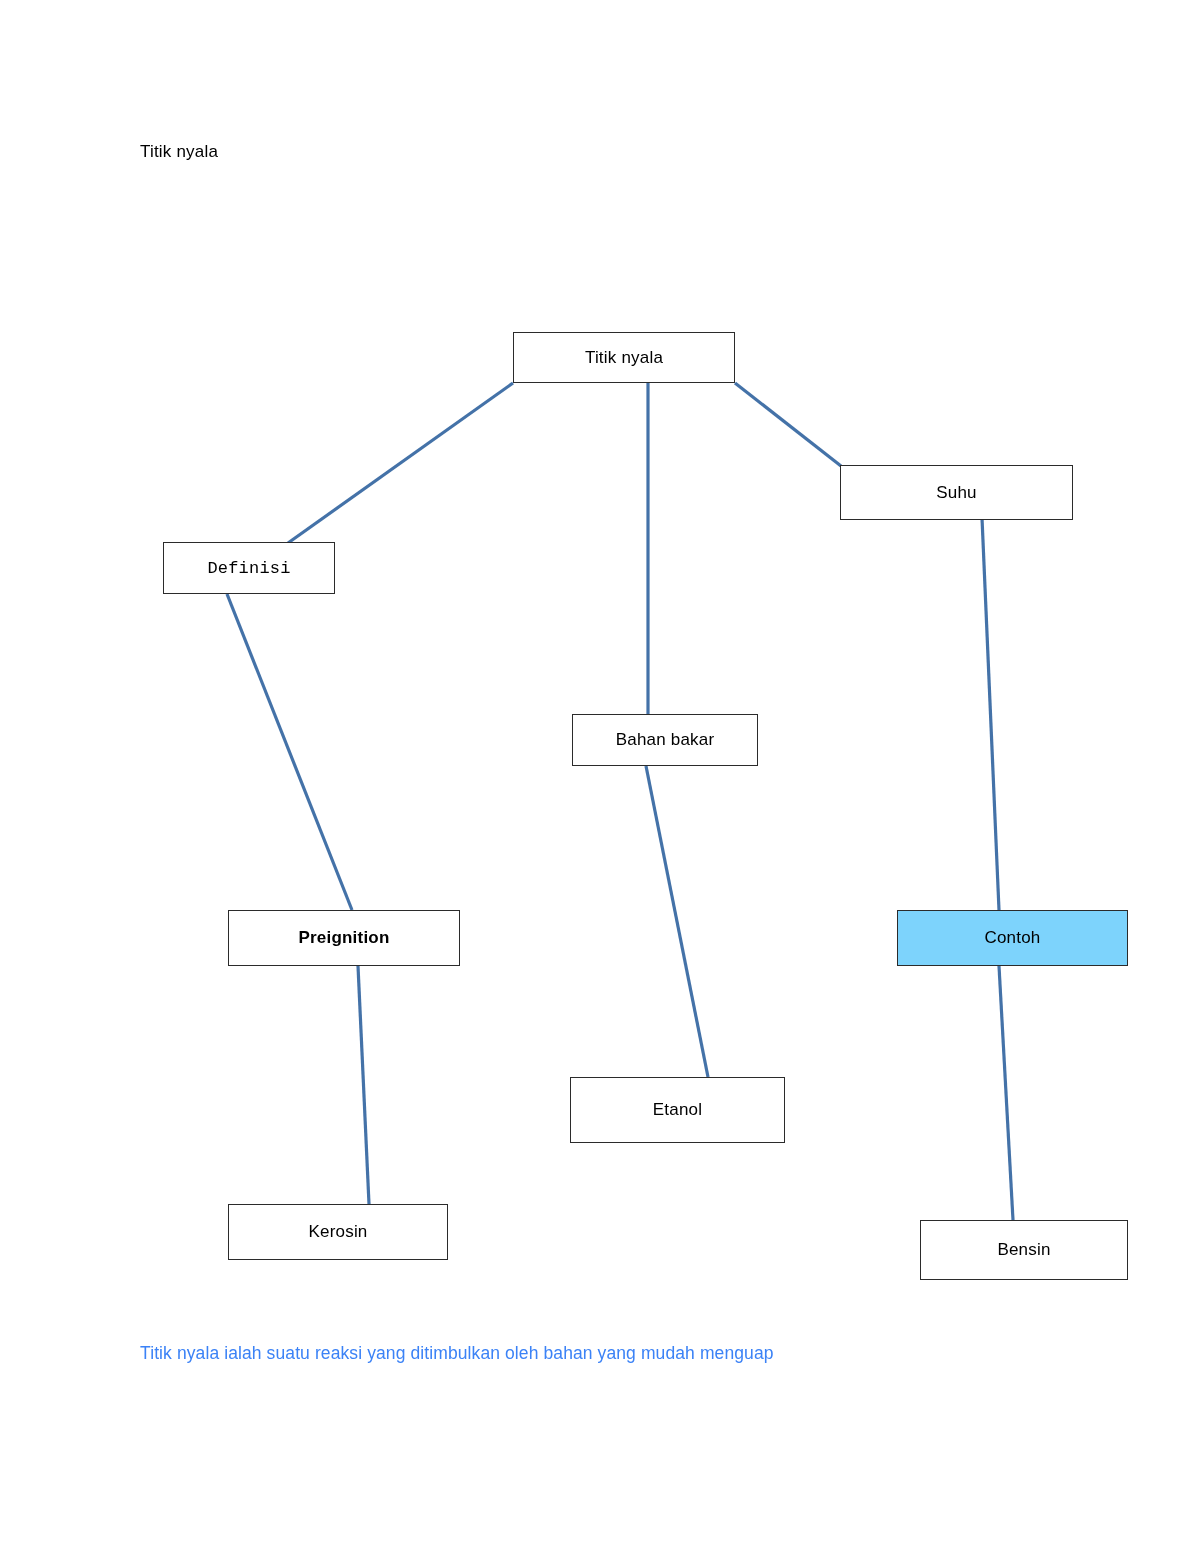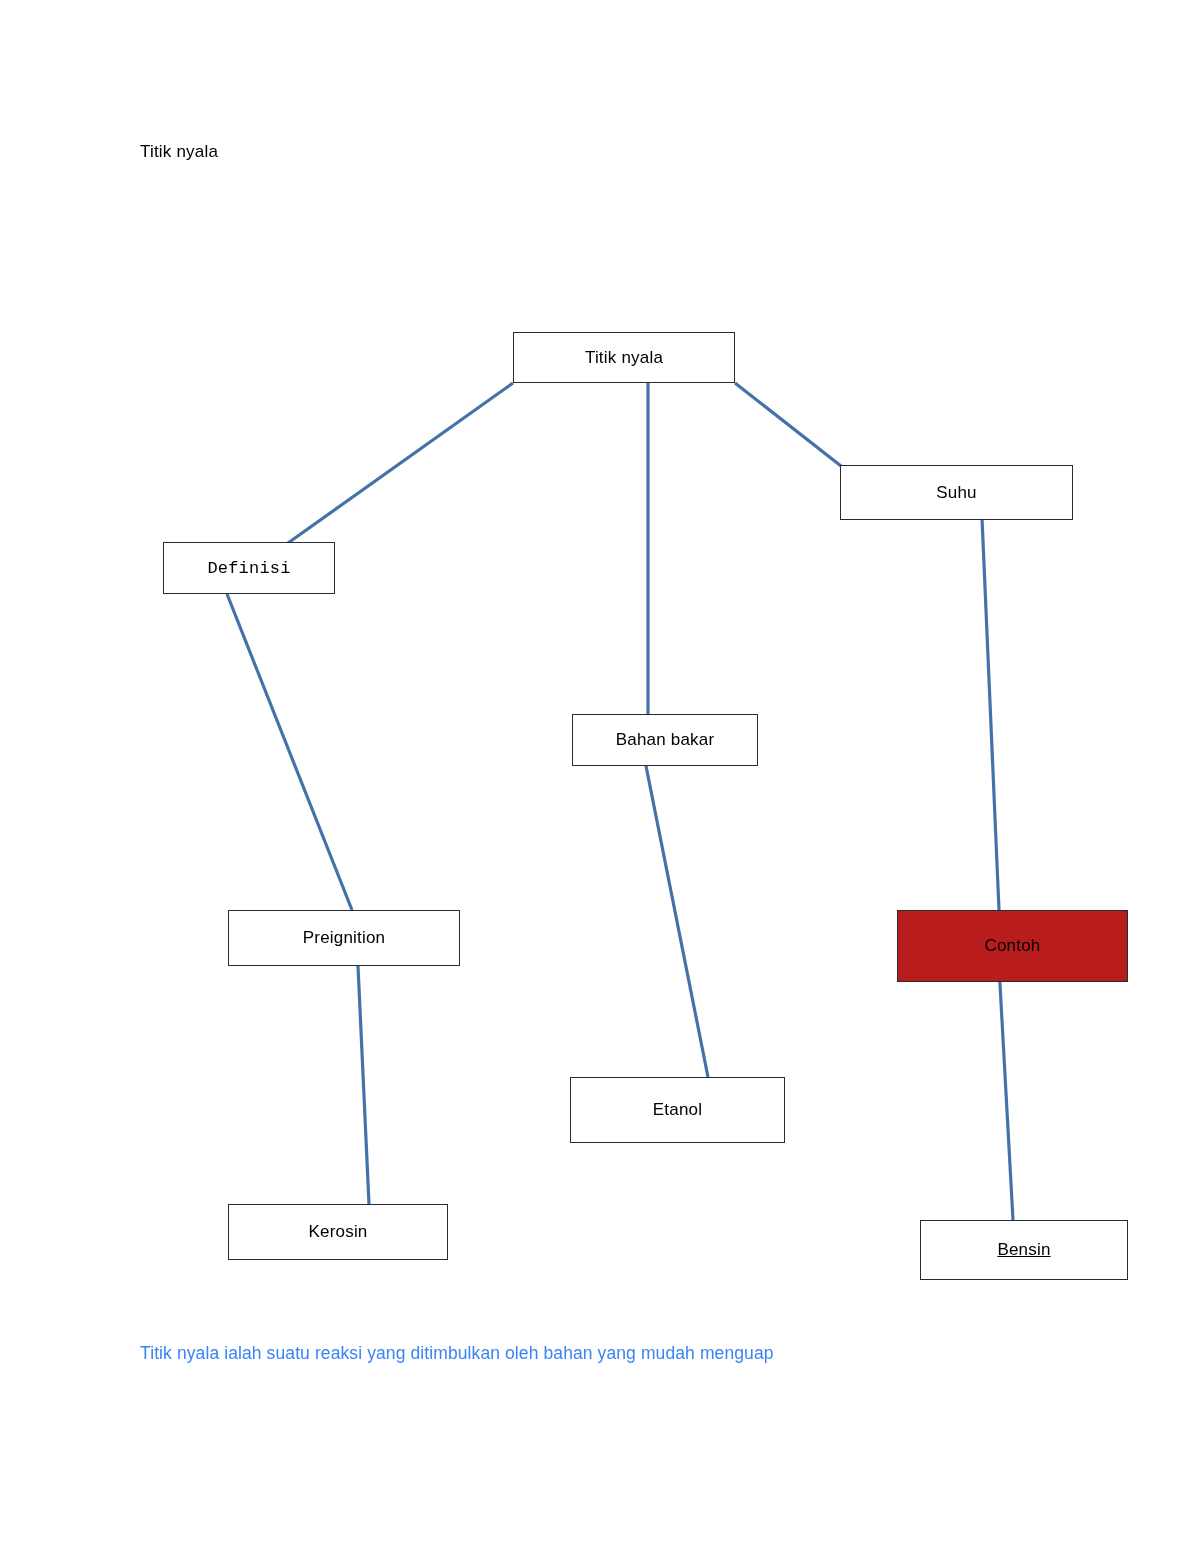--- a/index.html
+++ b/index.html
@@ -93,33 +93,33 @@
         </div>
         <div class="node" style="left: 840px; top: 465px; width: 233px; height: 55px; border-color: rgb(43, 43, 43); background: rgb(255, 255, 255);">
           <span>Suhu</span>
         </div>
         <div class="node" style="left: 163px; top: 542px; width: 172px; height: 52px; border-color: rgb(43, 43, 43); background: rgb(255, 255, 255); font-family: Liberation Mono, monospace;">
           <span>Definisi</span>
         </div>
         <div class="node" style="left: 572px; top: 714px; width: 186px; height: 52px; border-color: rgb(43, 43, 43); background: rgb(255, 255, 255);">
           <span>Bahan bakar</span>
         </div>
-        <div class="node" style="left: 228px; top: 910px; width: 232px; height: 56px; border-color: rgb(43, 43, 43); background: rgb(255, 255, 255);">
+        <div class="node" style="left: 228px; top: 910px; width: 232px; height: 56px; border-color: rgb(43, 43, 43); background: rgb(255, 255, 255); font-weight: bold;">
           <span>Preignition</span>
         </div>
-        <div class="node" style="left: 897px; top: 910px; width: 231px; height: 72px; border-color: rgb(43, 43, 43); background: #b91c1c;">
+        <div class="node" style="left: 897px; top: 910px; width: 231px; height: 56px; border-color: rgb(43, 43, 43); background: #7dd3fc;">
           <span>Contoh</span>
         </div>
         <div class="node" style="left: 570px; top: 1077px; width: 215px; height: 66px; border-color: rgb(43, 43, 43); background: rgb(255, 255, 255);">
           <span>Etanol</span>
         </div>
         <div class="node" style="left: 228px; top: 1204px; width: 220px; height: 56px; border-color: rgb(43, 43, 43); background: rgb(255, 255, 255);">
           <span>Kerosin</span>
         </div>
-        <div class="node" style="left: 920px; top: 1220px; width: 208px; height: 60px; border-color: rgb(43, 43, 43); background: rgb(255, 255, 255); text-decoration: underline;">
+        <div class="node" style="left: 920px; top: 1220px; width: 208px; height: 60px; border-color: rgb(43, 43, 43); background: rgb(255, 255, 255);">
           <span>Bensin</span>
         </div>
       </div>
   </div>
 
   <div class="caption">Titik nyala ialah suatu reaksi yang ditimbulkan oleh bahan yang mudah menguap</div>
 
 </div>
 
 </body></html>

